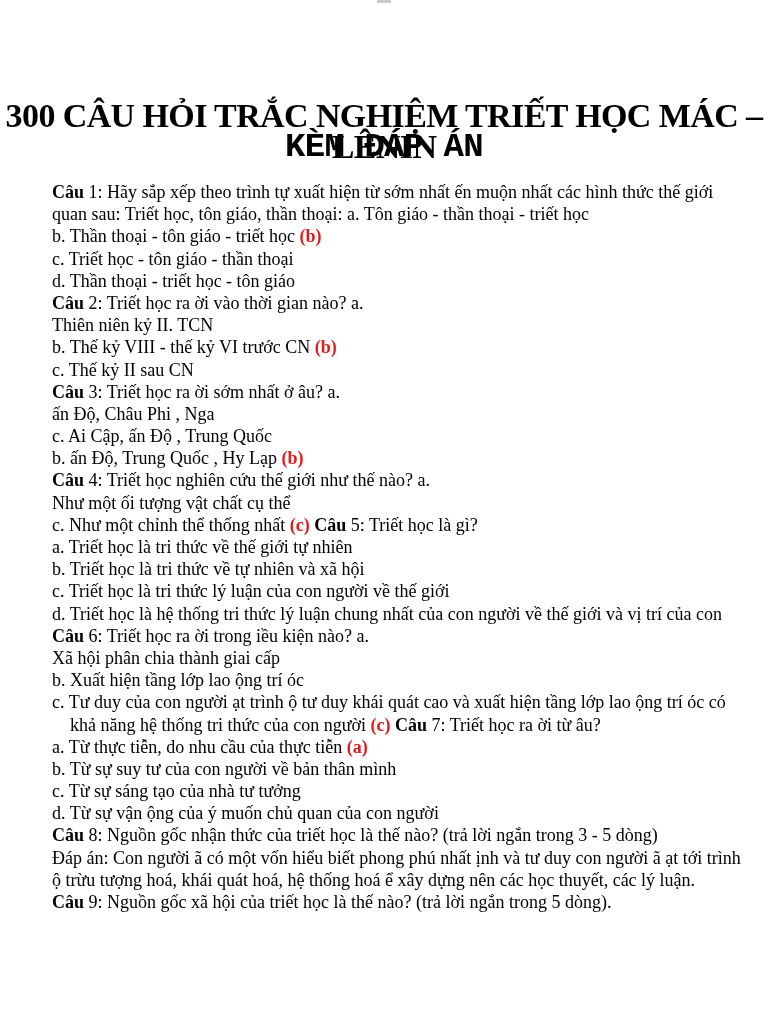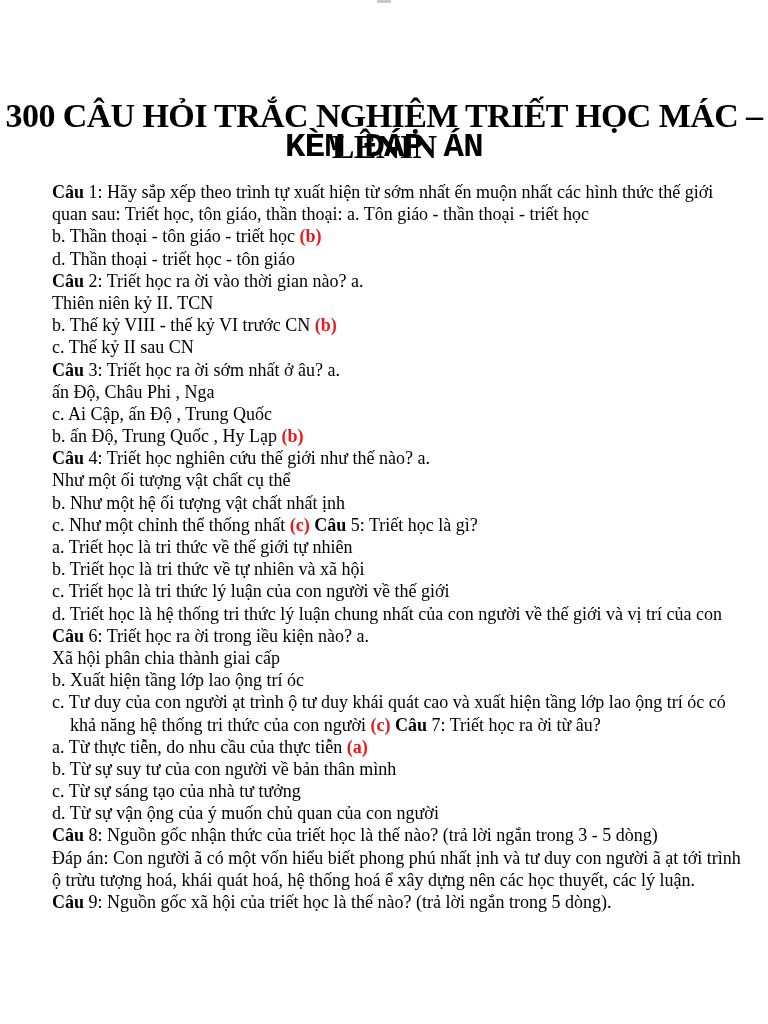--- a/index.html
+++ b/index.html
@@ -21,32 +21,32 @@
 
 <div class="top-mark"></div>
 
 <div class="title l1">300 CÂU HỎI TRẮC NGHIỆM TRIẾT HỌC MÁC – LÊNIN</div>
 <div class="title l2">KÈM ĐÁP ÁN</div>
 
 <div class="body" id="doc-body">
     <div class="line"><span class="b">Câu</span><span> 1: Hãy sắp xếp theo trình tự xuất hiện từ sớm nhất ến muộn nhất các hình thức thế giới</span></div>
     <div class="line"><span>quan sau: Triết học, tôn giáo, thần thoại:   a. Tôn giáo - thần thoại - triết học</span></div>
     <div class="line"><span>b. Thần thoại - tôn giáo - triết học </span><span class="ans">(b)</span></div>
+    <div class="line"><span>c. Triết học - tôn giáo - thần thoại</span></div>
     <div class="line"><span>d. Thần thoại - triết học - tôn giáo</span></div>
     <div class="line"><span class="b">Câu</span><span> 2: Triết học ra ời vào thời gian nào?   a.</span></div>
     <div class="line"><span>Thiên niên kỷ II. TCN</span></div>
     <div class="line"><span>b. Thế kỷ VIII - thế kỷ VI trước CN </span><span class="ans">(b)</span></div>
     <div class="line"><span>c. Thế kỷ II sau CN</span></div>
     <div class="line"><span class="b">Câu</span><span> 3: Triết học ra ời sớm nhất ở âu?   a.</span></div>
     <div class="line"><span>ấn Độ, Châu Phi , Nga</span></div>
     <div class="line"><span>c. Ai Cập, ấn Độ , Trung Quốc</span></div>
     <div class="line"><span>b. ấn Độ, Trung Quốc , Hy Lạp </span><span class="ans">(b)</span></div>
     <div class="line"><span class="b">Câu</span><span> 4: Triết học nghiên cứu thế giới như thế nào?   a.</span></div>
     <div class="line"><span>Như một ối tượng vật chất cụ thể</span></div>
-    <div class="line"><span>b. Như một hệ ối tượng vật chất nhất ịnh</span></div>
     <div class="line"><span>c. Như một chỉnh thể thống nhất </span><span class="ans">(c)</span><span class="b">   Câu</span><span> 5: Triết học là gì?</span></div>
     <div class="line"><span>a. Triết học là tri thức về thế giới tự nhiên</span></div>
     <div class="line"><span>b. Triết học là tri thức về tự nhiên và xã hội</span></div>
     <div class="line"><span>c. Triết học là tri thức lý luận của con người về thế giới</span></div>
     <div class="line"><span>d. Triết học là hệ thống tri thức lý luận chung nhất của con người về thế giới và vị trí của con</span></div>
     <div class="line"><span class="b">Câu</span><span> 6: Triết học ra ời trong iều kiện nào?   a.</span></div>
     <div class="line"><span>Xã hội phân chia thành giai cấp</span></div>
     <div class="line"><span>b. Xuất hiện tầng lớp lao ộng trí óc</span></div>
     <div class="line"><span>c. Tư duy của con người ạt trình ộ tư duy khái quát cao và xuất hiện tầng lớp lao ộng trí óc có</span></div>
     <div class="line indent"><span>khả năng hệ thống tri thức của con người </span><span class="ans">(c)</span><span class="b">   Câu</span><span> 7: Triết học ra ời từ âu?</span></div>

